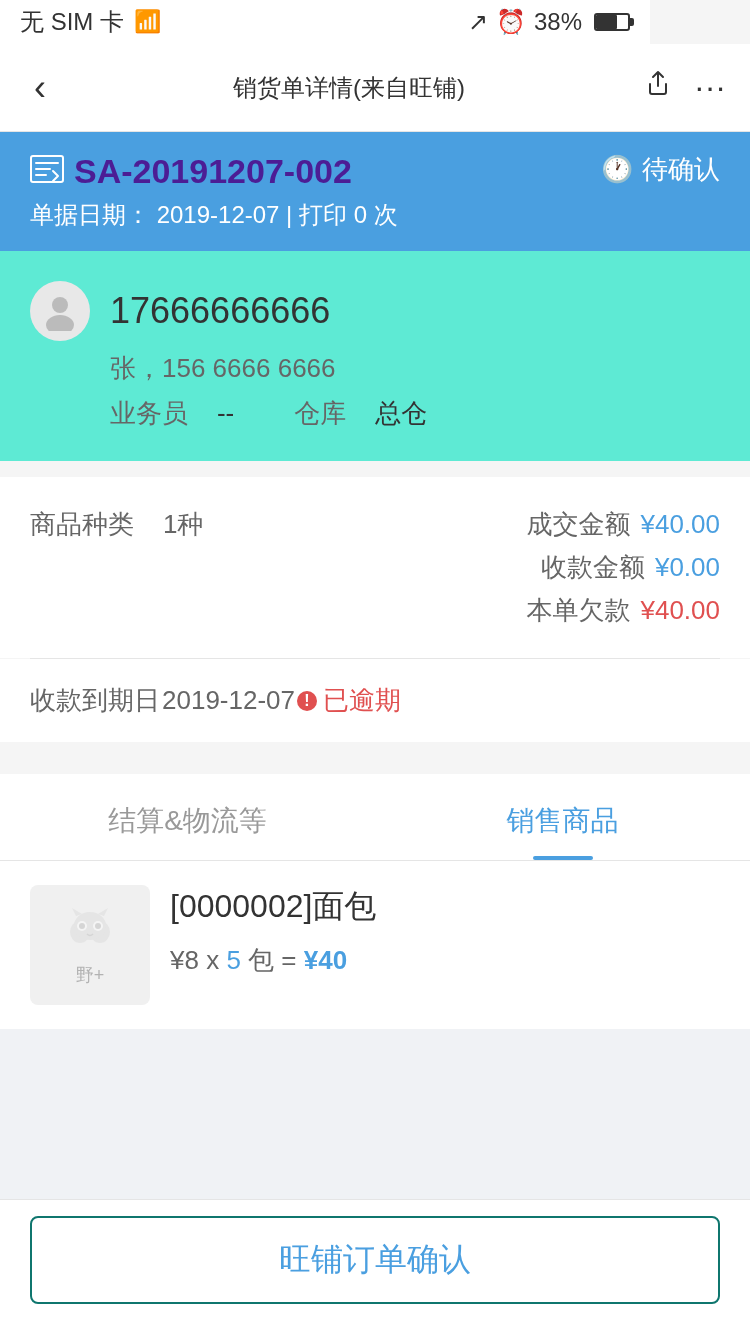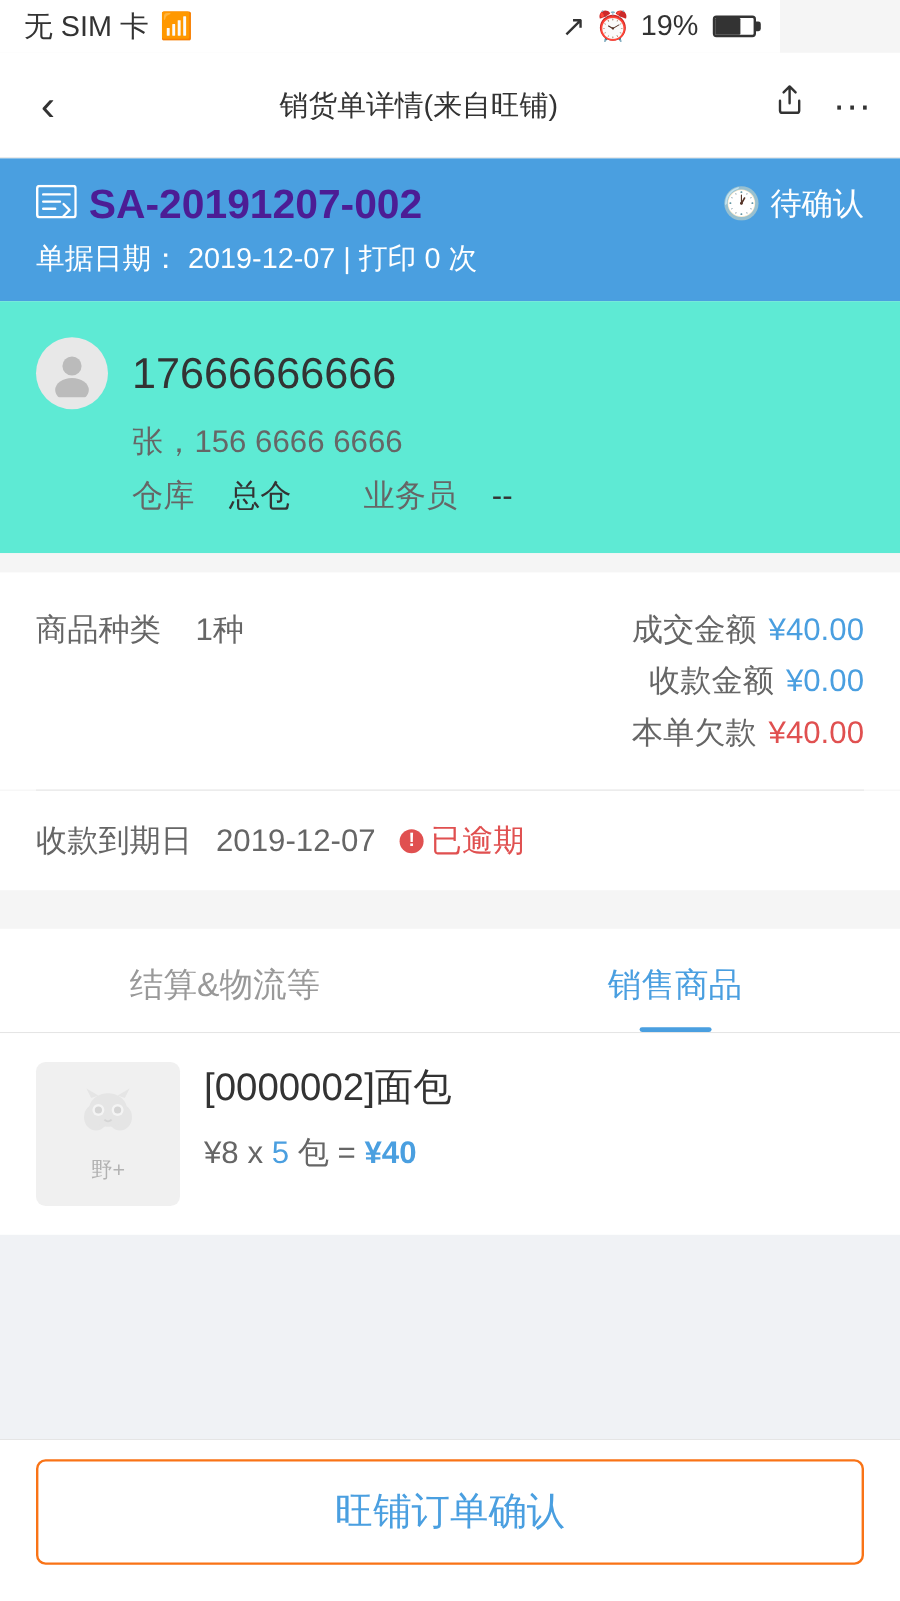--- a/index.html
+++ b/index.html
@@ -204,21 +204,21 @@
     .summary-label { color: #666; }
     .amount-blue { color: #4A9FE0; }
     .amount-red { color: #E05050; }
 
     
     .due-date-section {
       background: #fff;
       padding: 24px 30px;
       display: flex;
       align-items: center;
-      gap: 20px;
+      gap: 2px;
       font-size: 26px;
       color: #666;
     }
     .overdue-badge {
       display: flex;
       align-items: center;
       gap: 6px;
       color: #E05050;
       font-size: 26px;
     }
@@ -330,21 +330,21 @@
       position: fixed;
       bottom: 0;
       width: 750px;
       background: #fff;
       padding: 16px 30px 30px;
       border-top: 1px solid #e5e5e5;
     }
     .confirm-button {
       width: 100%;
       height: 88px;
-      border: 2px solid #f97316;
+      border: 2px solid #0f766e;
       background: #fff;
       color: #4A9FE0;
       font-size: 32px;
       font-weight: 500;
       border-radius: 8px;
       cursor: pointer;
       display: flex;
       align-items: center;
       justify-content: center;
     }
@@ -359,21 +359,21 @@
 <div class="content-area">
 
   <div class="status-bar">
     <div class="status-left">
       <span>无 SIM 卡</span>
       <span class="wifi-icon">📶</span>
     </div>
     <div class="status-right">
       <span>↗</span>
       <span>⏰</span>
-      <span>19%</span>
+      <span>38%</span>
       <div class="battery">
         <div class="battery-fill"></div>
       </div>
     </div>
   </div>
 
   <div class="nav-bar">
     <div class="nav-back">‹</div>
     <div class="nav-title">销货单详情(来自旺铺)</div>
     <div class="nav-right">
@@ -417,28 +417,28 @@
         <svg width="40" height="40" viewBox="0 0 40 40" fill="none">
           <circle cx="20" cy="14" r="8" fill="#bbb"></circle>
           <ellipse cx="20" cy="34" rx="14" ry="10" fill="#bbb"></ellipse>
         </svg>
       </div>
       <div class="customer-phone">17666666666</div>
     </div>
     <div class="customer-info">张，156 6666 6666</div>
     <div class="customer-meta">
       <span>
+        <span class="meta-label">业务员</span>
+        &nbsp;&nbsp;
+        <span class="meta-value">--</span>
+      </span>
+      <span>
         <span class="meta-label">仓库</span>
         &nbsp;&nbsp;
         <span class="meta-value">总仓</span>
-      </span>
-      <span>
-        <span class="meta-label">业务员</span>
-        &nbsp;&nbsp;
-        <span class="meta-value">--</span>
       </span>
     </div>
   </div>
 
   <div class="divider"></div>
 
   <div class="summary-section">
     <div class="summary-left">
       <div class="summary-item">
         <span>商品种类</span>

